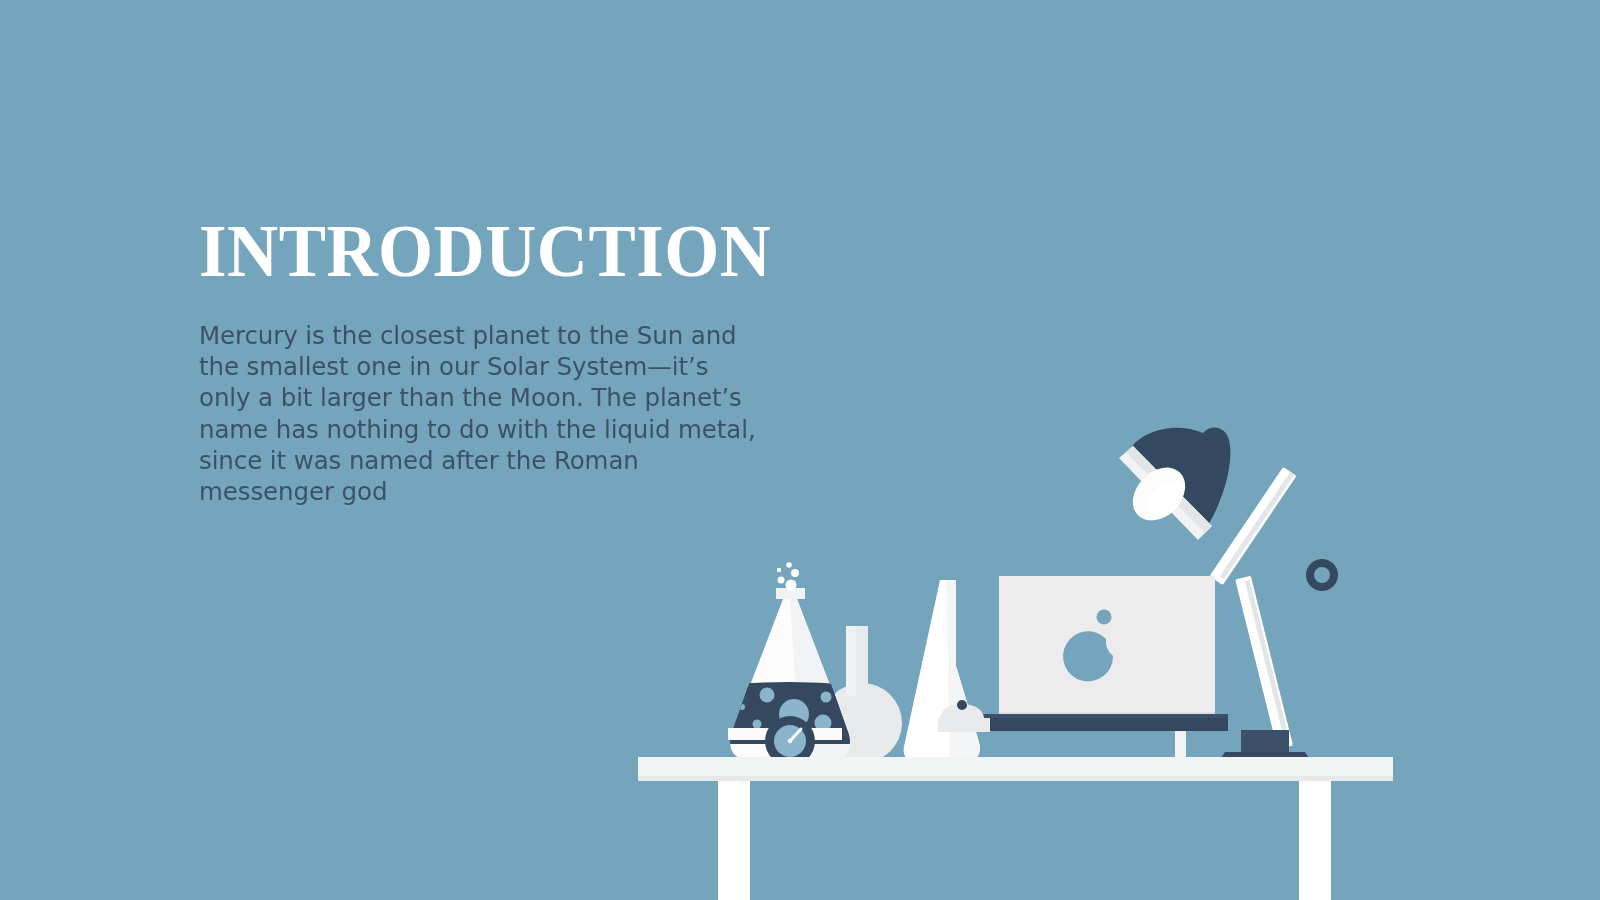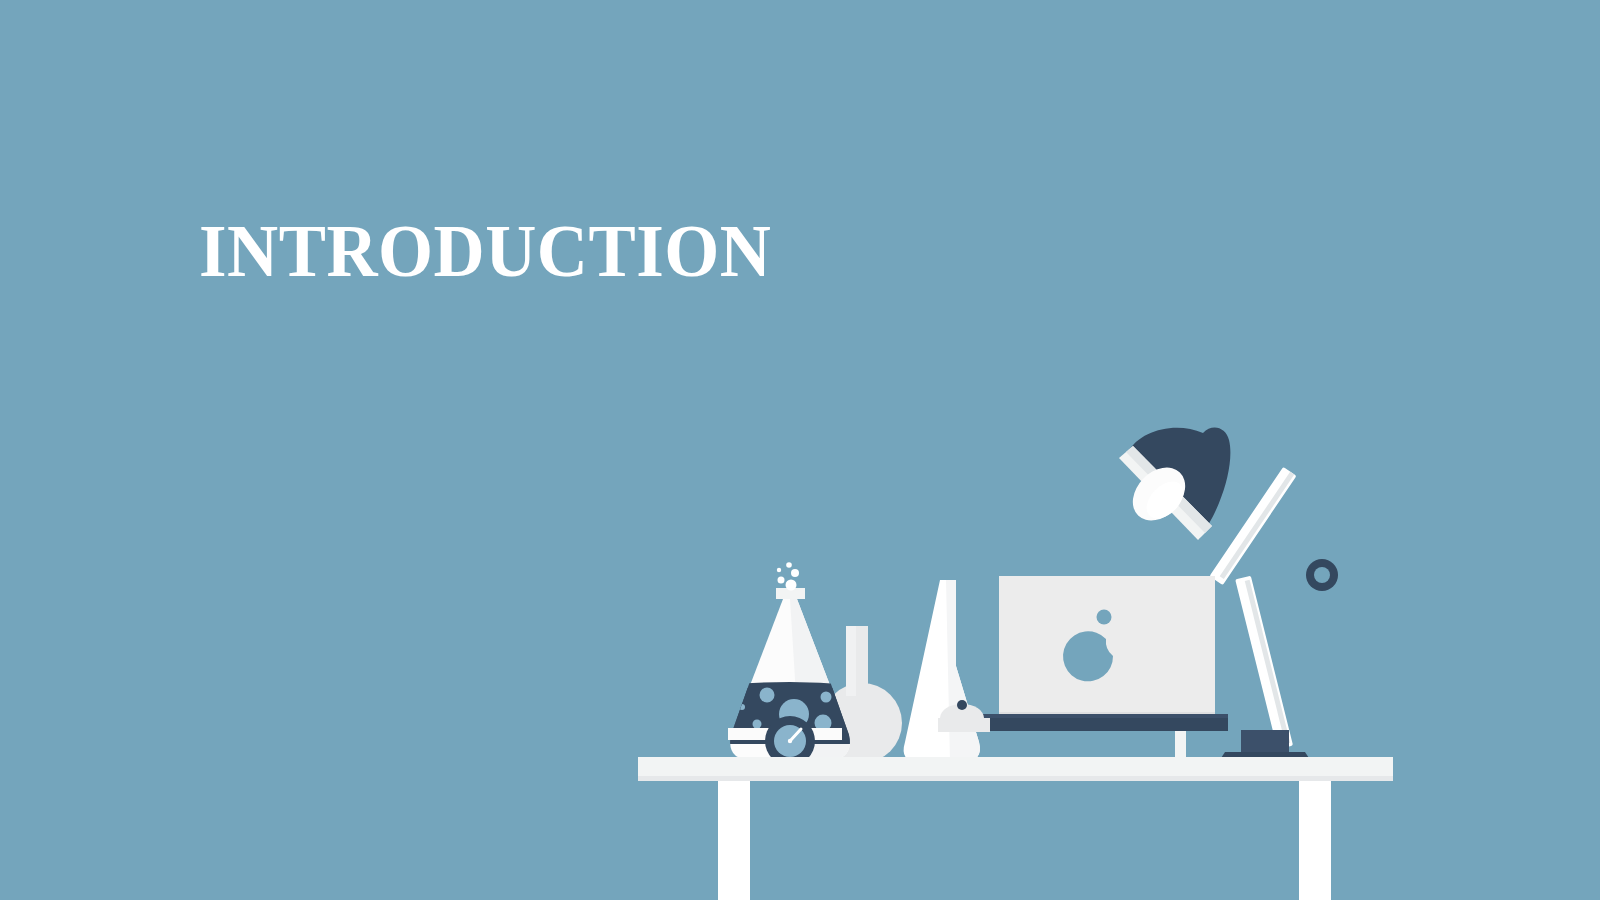--- a/index.html
+++ b/index.html
@@ -199,15 +199,16 @@
           <rect x="718" y="781" width="32" height="119" fill="#ffffff"></rect>
           <rect x="1299" y="781" width="32" height="119" fill="#ffffff"></rect>
         </g>
 
       </g>
     </svg>
   </div>
 
   <div id="text-block">
     <h1 id="slide-title">INTRODUCTION</h1>
+    <p id="slide-body">Mercury is the closest planet to the Sun and the smallest one in our Solar System—it’s only a bit larger than the Moon. The planet’s name has nothing to do with the liquid metal, since it was named after the Roman messenger god</p>
   </div>
 
 </div>
 
 </body></html>

